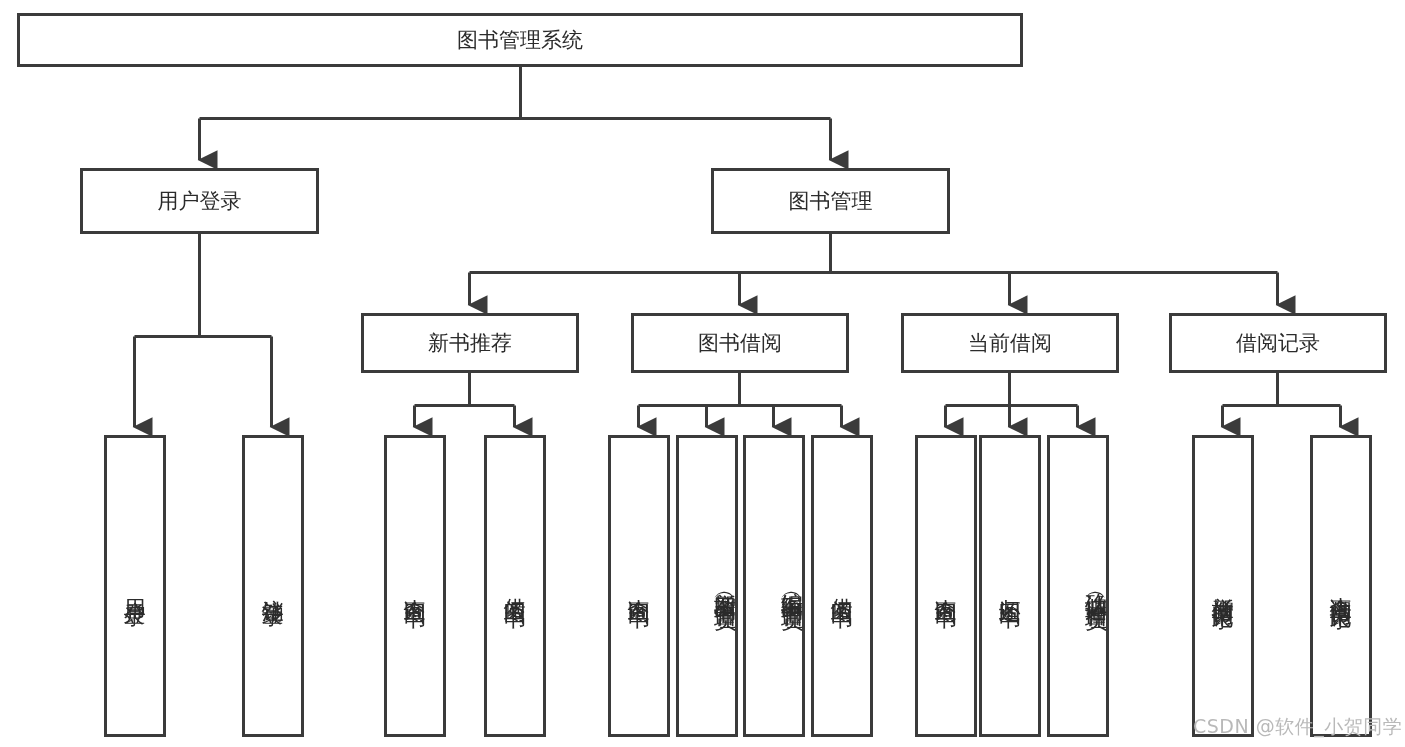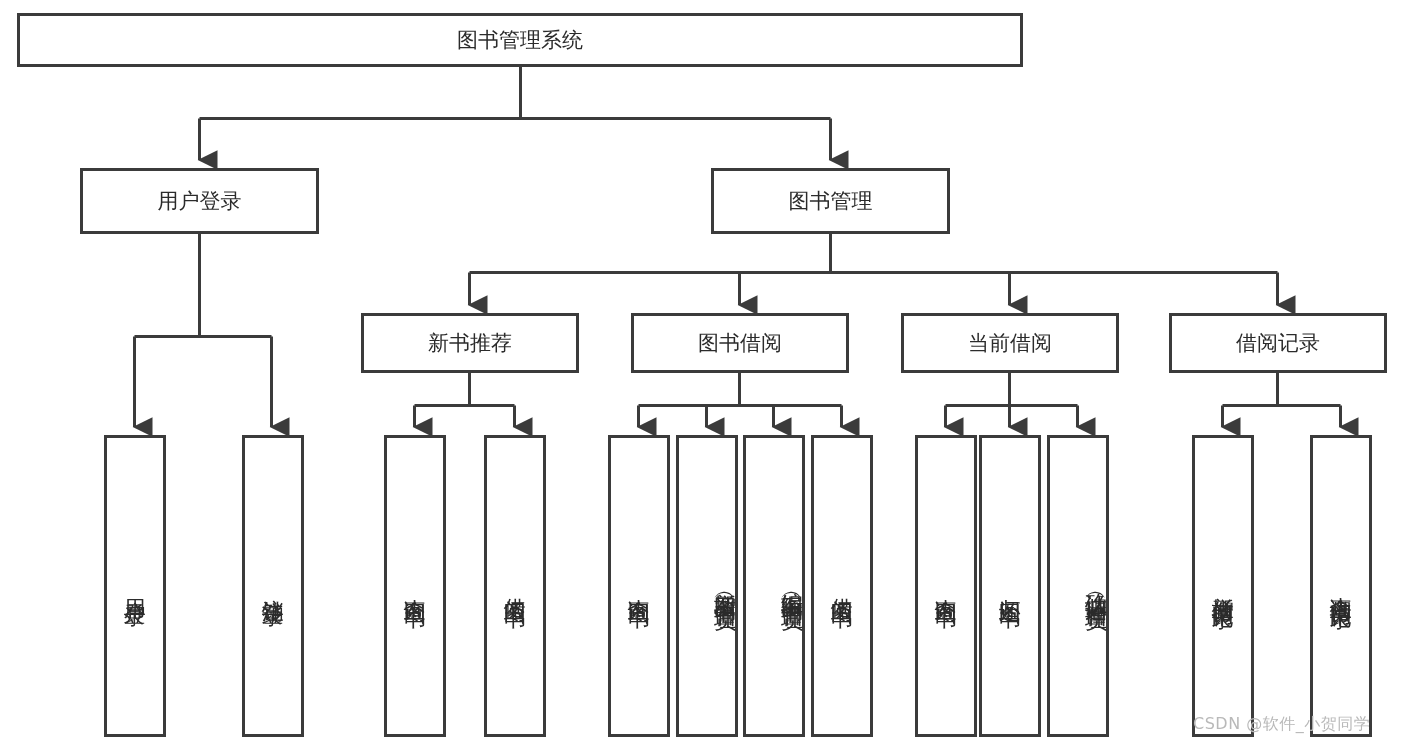--- a/index.html
+++ b/index.html
@@ -57,21 +57,21 @@
     line-height: 1.06;
     letter-spacing: 2.5px;
     color: #2b2b2b;
     white-space: nowrap;
     text-align: center;
     pointer-events: none;
   }
   .watermark {
     position: absolute;
     font-family: "DejaVu Sans", "Liberation Sans", sans-serif;
-    font-size: 16px;
+    font-size: 19px;
     color: #b9b9b9;
     white-space: nowrap;
     letter-spacing: 0.5px;
   }
 </style>
 </head>
 <body>
 
 <div id="diagram-root">
 

